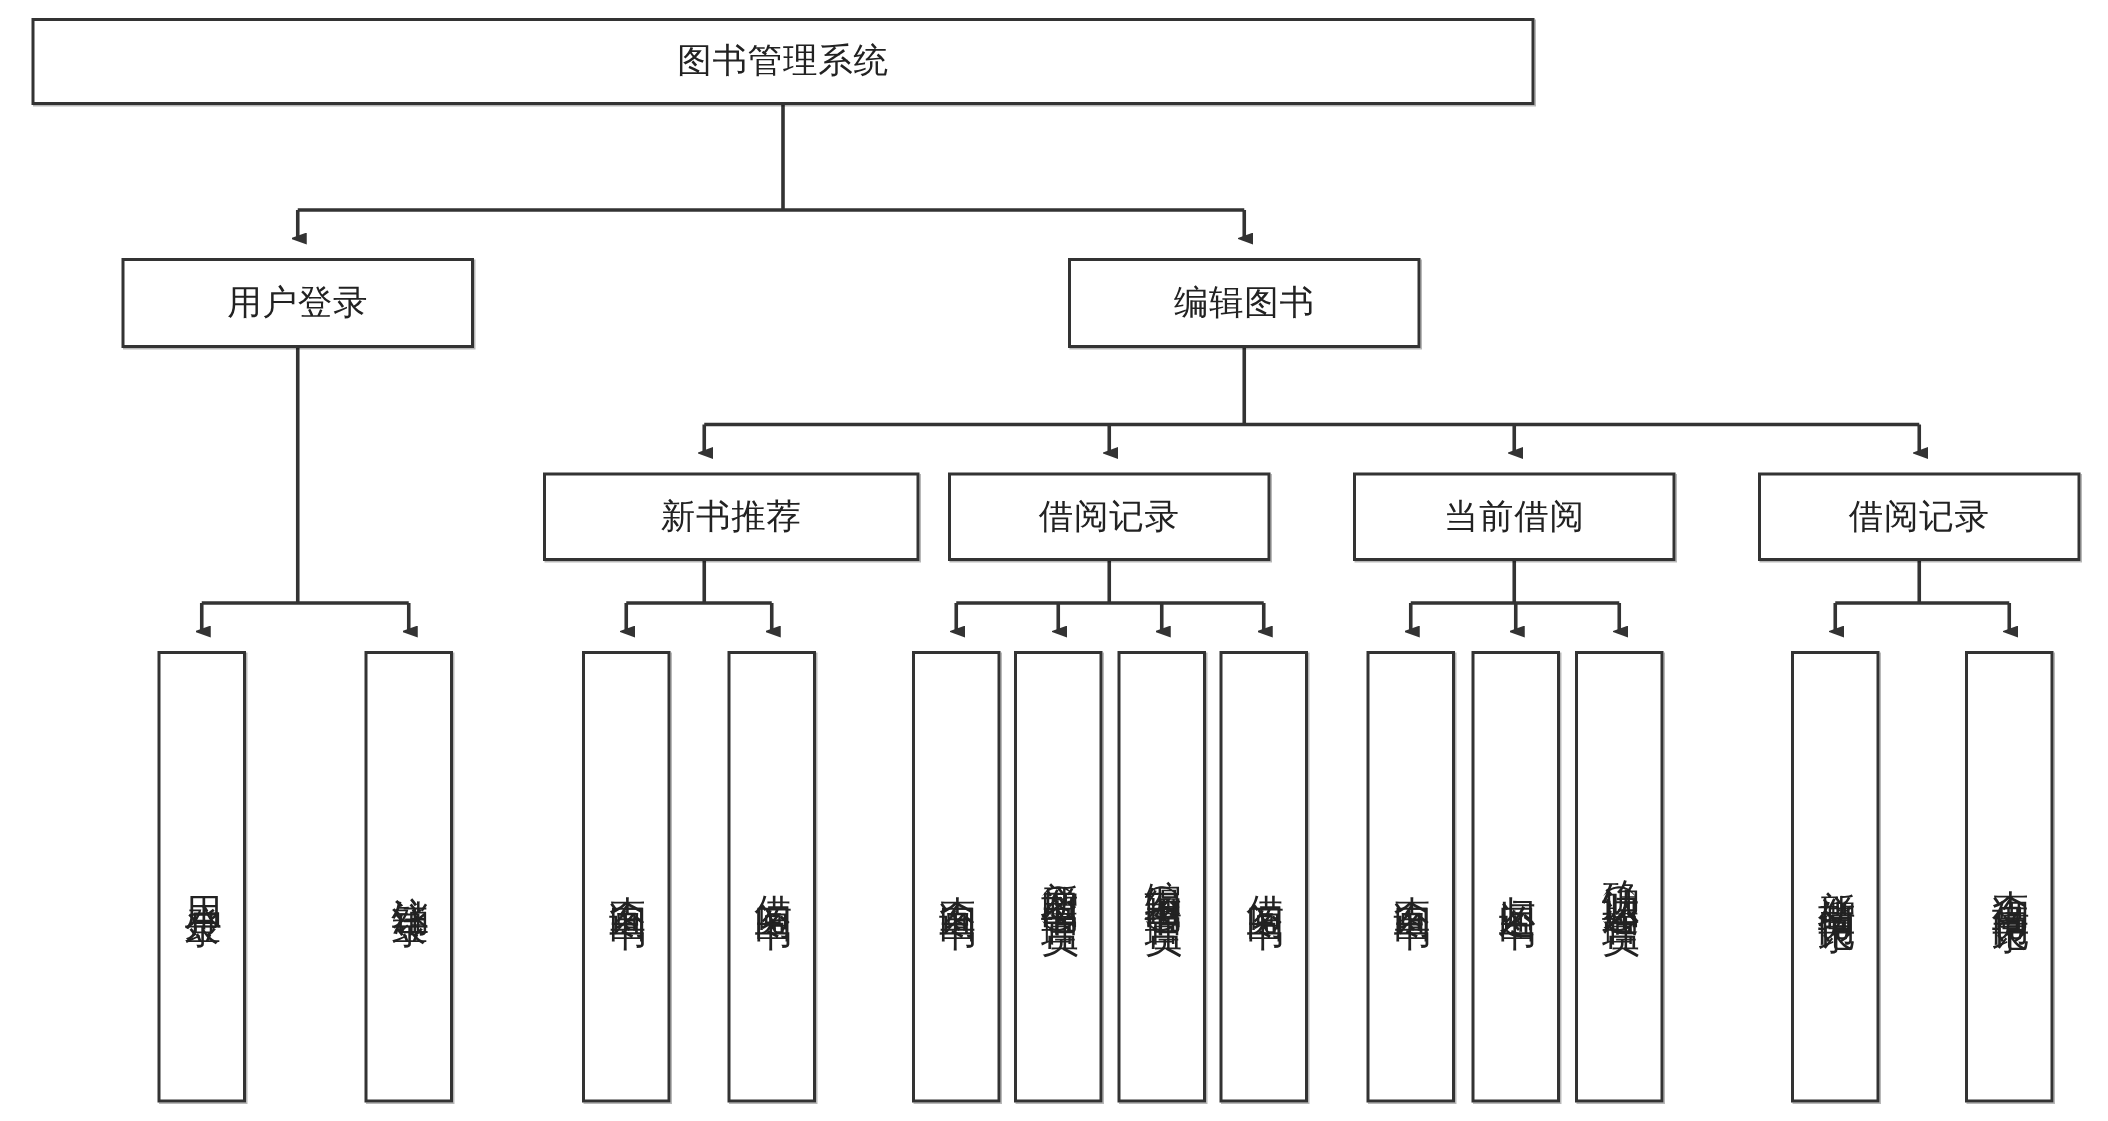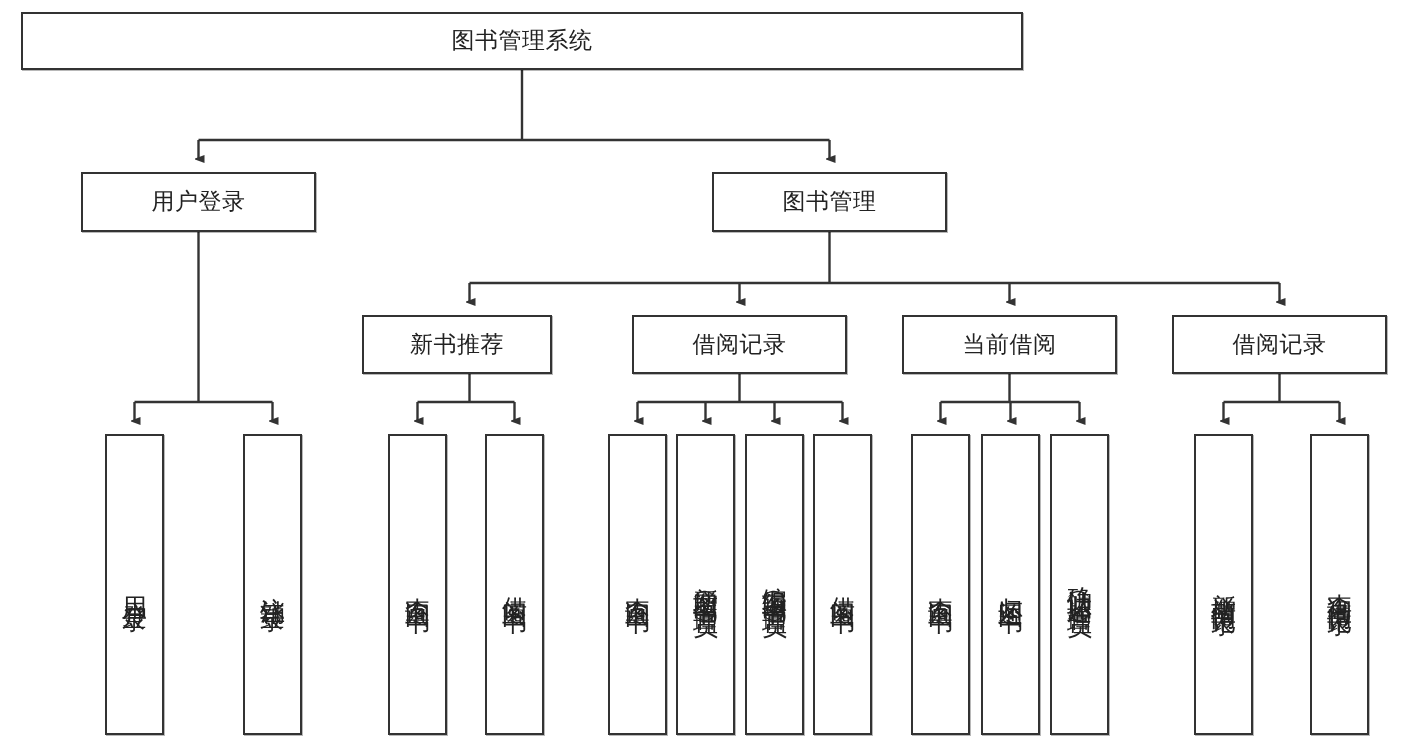--- a/index.html
+++ b/index.html
@@ -101,23 +101,23 @@
   </svg>
 
   <div id="node-layer">
       <div class="node h root" style="left: 21px; top: 12px; width: 1002px; height: 58px;">
         <span class="label">图书管理系统</span>
       </div>
       <div class="node h" style="left: 81px; top: 172px; width: 235px; height: 60px;">
         <span class="label">用户登录</span>
       </div>
       <div class="node h" style="left: 712px; top: 172px; width: 235px; height: 60px;">
-        <span class="label">图书管理</span>
+        <span class="label">编辑图书</span>
       </div>
-      <div class="node h" style="left: 362px; top: 315px; width: 190px; height: 59px;">
+      <div class="node h" style="left: 362px; top: 315px; width: 251px; height: 59px;">
         <span class="label">新书推荐</span>
       </div>
       <div class="node h" style="left: 632px; top: 315px; width: 215px; height: 59px;">
         <span class="label">借阅记录</span>
       </div>
       <div class="node h" style="left: 902px; top: 315px; width: 215px; height: 59px;">
         <span class="label">当前借阅</span>
       </div>
       <div class="node h" style="left: 1172px; top: 315px; width: 215px; height: 59px;">
         <span class="label">借阅记录</span>

